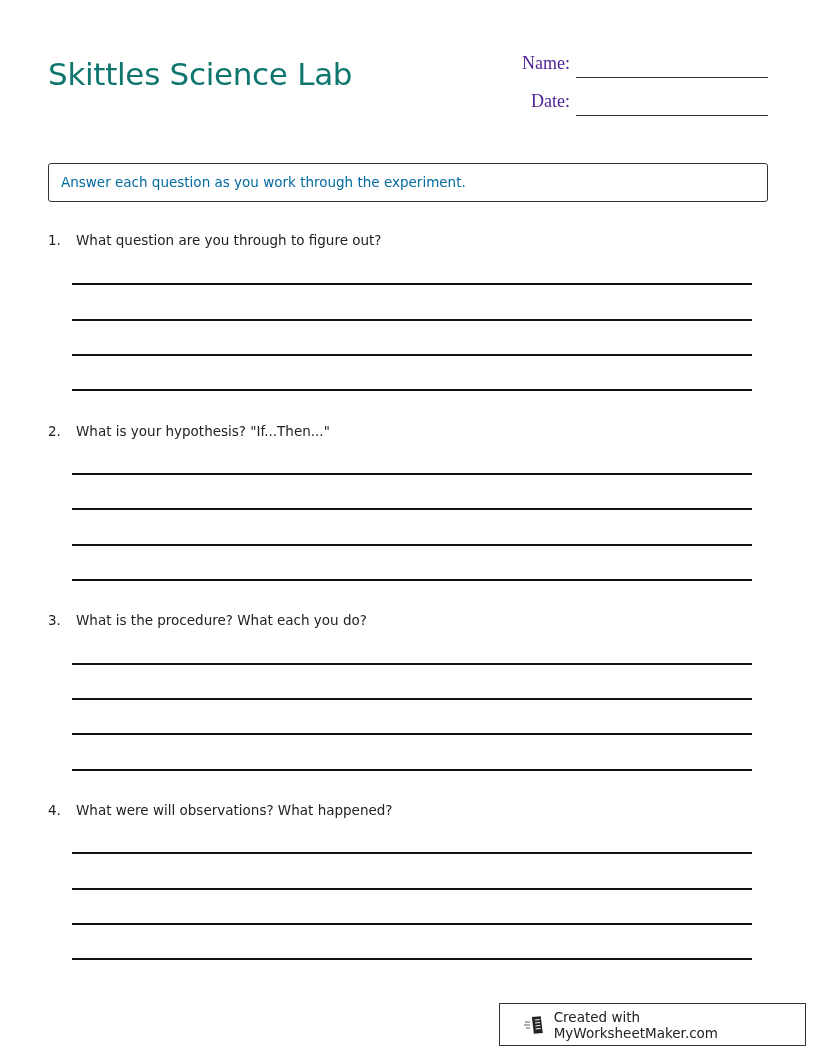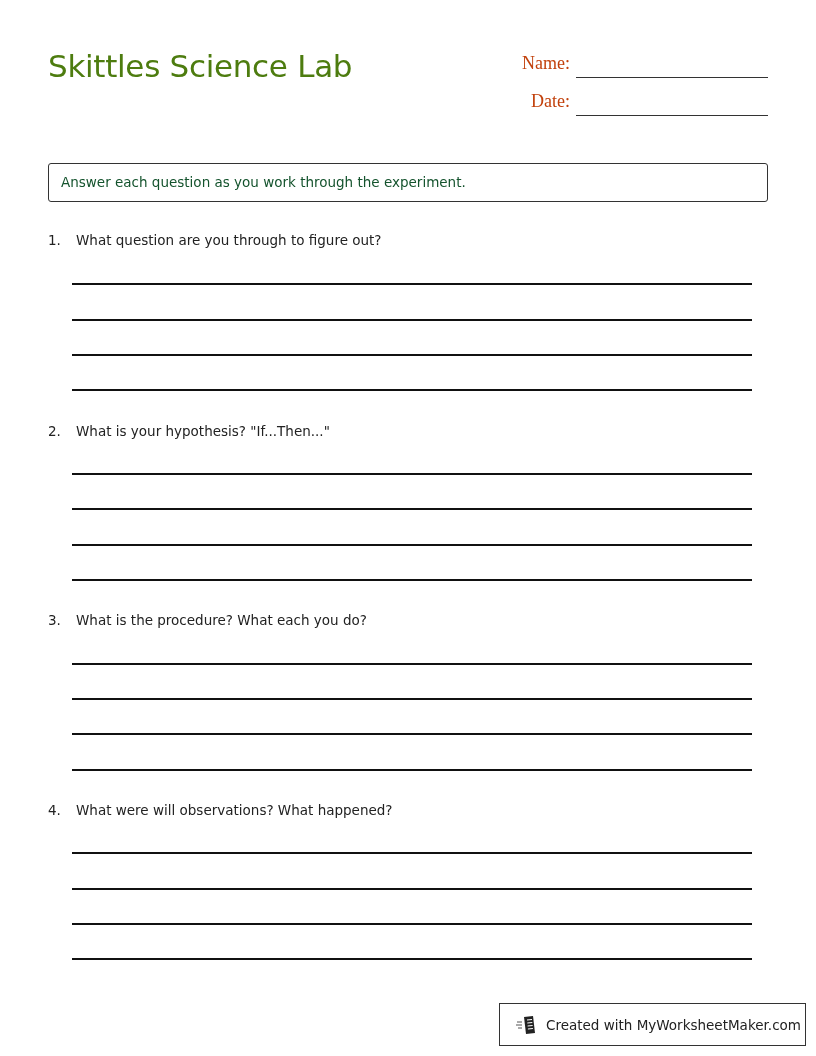--- a/index.html
+++ b/index.html
@@ -1,49 +1,49 @@
 <!DOCTYPE html>
 <html><head>
 <meta charset="utf-8">
 <style>
   * { box-sizing: border-box; margin: 0; padding: 0; }
   html, body { width: 816px; height: 1056px; background: #ffffff; overflow: hidden; }
   body { position: relative; font-family: "DejaVu Sans", sans-serif; color: #222; }
 
   .title {
-    position: absolute; left: 48px; top: 48px;
+    position: absolute; left: 48px; top: 56px;
     font-family: "DejaVu Sans", sans-serif;
-    font-size: 31px; font-weight: normal; color: #4d7c0f; letter-spacing: -0.3px;
+    font-size: 31px; font-weight: normal; color: #0f766e; letter-spacing: -0.3px;
   }
   .field-row { position: absolute; left: 500px; width: 268px; height: 30px; }
   .field-label {
     position: absolute; right: 198px; bottom: 4px;
-    font-family: "Liberation Serif", serif; font-size: 18px; color: #c2410c;
+    font-family: "Liberation Serif", serif; font-size: 18px; color: #4c1d95;
     white-space: nowrap;
   }
   .field-line {
     position: absolute; left: 76px; right: 0; bottom: 0;
     border-bottom: 1px solid #333; height: 0;
   }
   .instructions {
     position: absolute; left: 48px; top: 163px; width: 720px; height: 39px;
     border: 1px solid #333; border-radius: 3px;
     padding: 10px 12px;
-    font-size: 13.5px; color: #14532d;
+    font-size: 13.5px; color: #0369a1;
   }
   .question { position: absolute; left: 48px; width: 720px; }
   .q-num { position: absolute; left: 0; top: 0; font-size: 13.5px; color: #222; }
   .q-text { position: absolute; left: 28px; top: 0; font-size: 13.5px; color: #222; white-space: nowrap; }
   .answer-line {
     position: absolute; left: 24px; width: 680px; height: 2px; background: #111;
   }
   .footer {
     position: absolute; left: 499px; top: 1003px; width: 307px; height: 43px;
     border: 1px solid #333;
-    display: flex; align-items: center; padding-left: 16px;
+    display: flex; align-items: center; padding-left: 24px;
     font-size: 13.5px; color: #222;
   }
   .footer .logo { width: 22px; height: 22px; margin-right: 8px; }
 </style>
 </head>
 <body>
 
 <div class="title">Skittles Science Lab</div>
 
 <div class="field-row" style="top:48px;">

